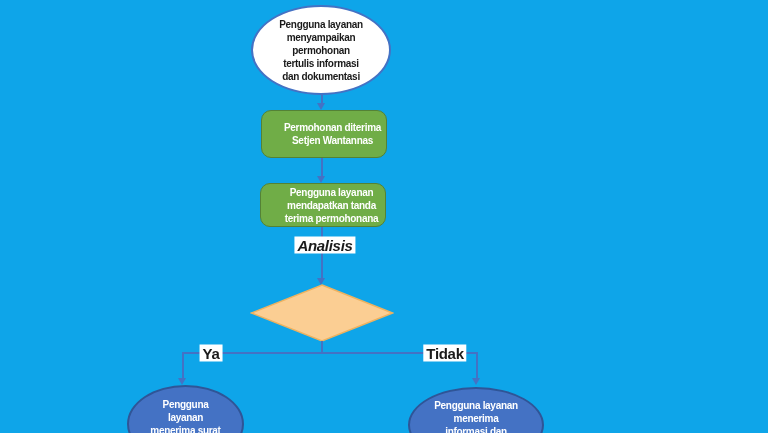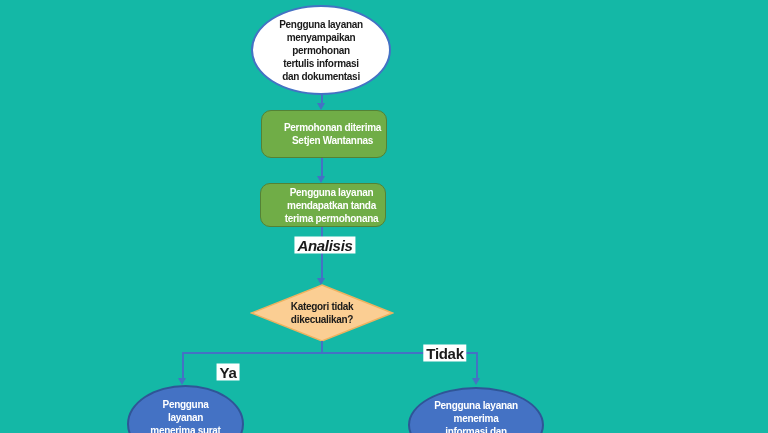--- a/index.html
+++ b/index.html
@@ -5,21 +5,21 @@
   html, body {
     margin: 0;
     padding: 0;
     background: #ffffff;
   }
   #canvas {
     position: relative;
     width: 768px;
     height: 433px;
     overflow: hidden;
-    background: #14b8a6;
+    background: #0ea5e9;
     font-family: "Liberation Sans", sans-serif;
   }
   .shape {
     position: absolute;
     box-sizing: border-box;
     display: flex;
     align-items: center;
     justify-content: center;
     text-align: center;
   }
@@ -109,31 +109,29 @@
   </div>
 
   <div class="vline" style="left:321px; top:227px; height:52px;"></div>
   <div class="head-down" style="left:317px; top:278px;"></div>
   <div class="edge-label" style="left:325px; top:245px;font-style:italic;">Analisis</div>
 
   <div class="shape diamond-box">
     <svg class="diamond-svg" width="144" height="58" viewBox="0 0 144 58">
       <polygon points="72,1 142.5,29 72,57 1.5,29" fill="#FBCE93" stroke="#EFB25F" stroke-width="1.5"></polygon>
     </svg>
-    <span class="shape-txt">Kategori tidak
-dikecualikan?</span>
   </div>
 
   <div class="vline" style="left:321px; top:341px; height:12px;"></div>
 
   <div class="hline" style="left:183px; top:352px; width:295px;"></div>
 
   <div class="vline" style="left:182px; top:352px; height:27px;"></div>
   <div class="head-down" style="left:178px; top:378px;"></div>
-  <div class="edge-label" style="left:228px; top:353px;margin-top:19px;">Ya</div>
+  <div class="edge-label" style="left:211px; top:353px;">Ya</div>
 
   <div class="vline" style="left:476px; top:352px; height:27px;"></div>
   <div class="head-down" style="left:472px; top:378px;"></div>
   <div class="edge-label" style="left:445px; top:353px;">Tidak</div>
 
   <div class="shape ellipse terminal terminal-ya">
     <span class="shape-txt">Pengguna
 layanan
 menerima surat
 penolakan</span>

